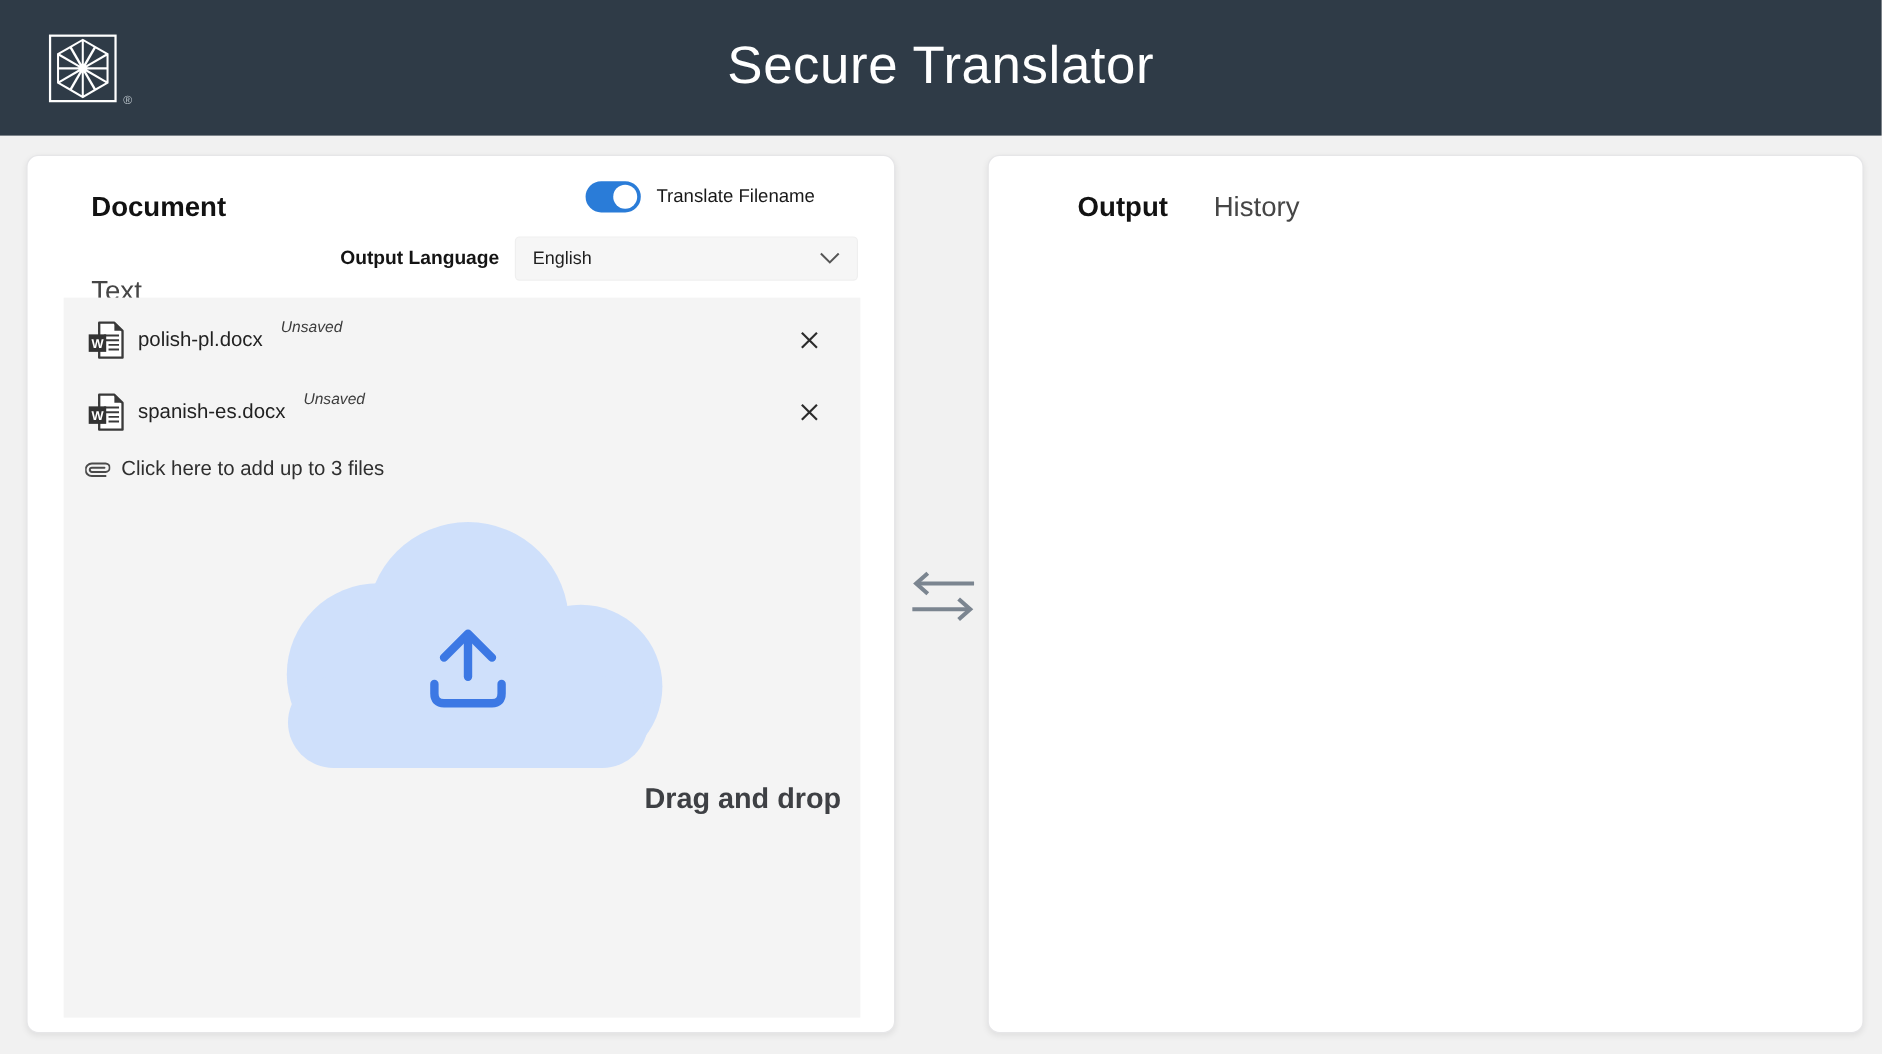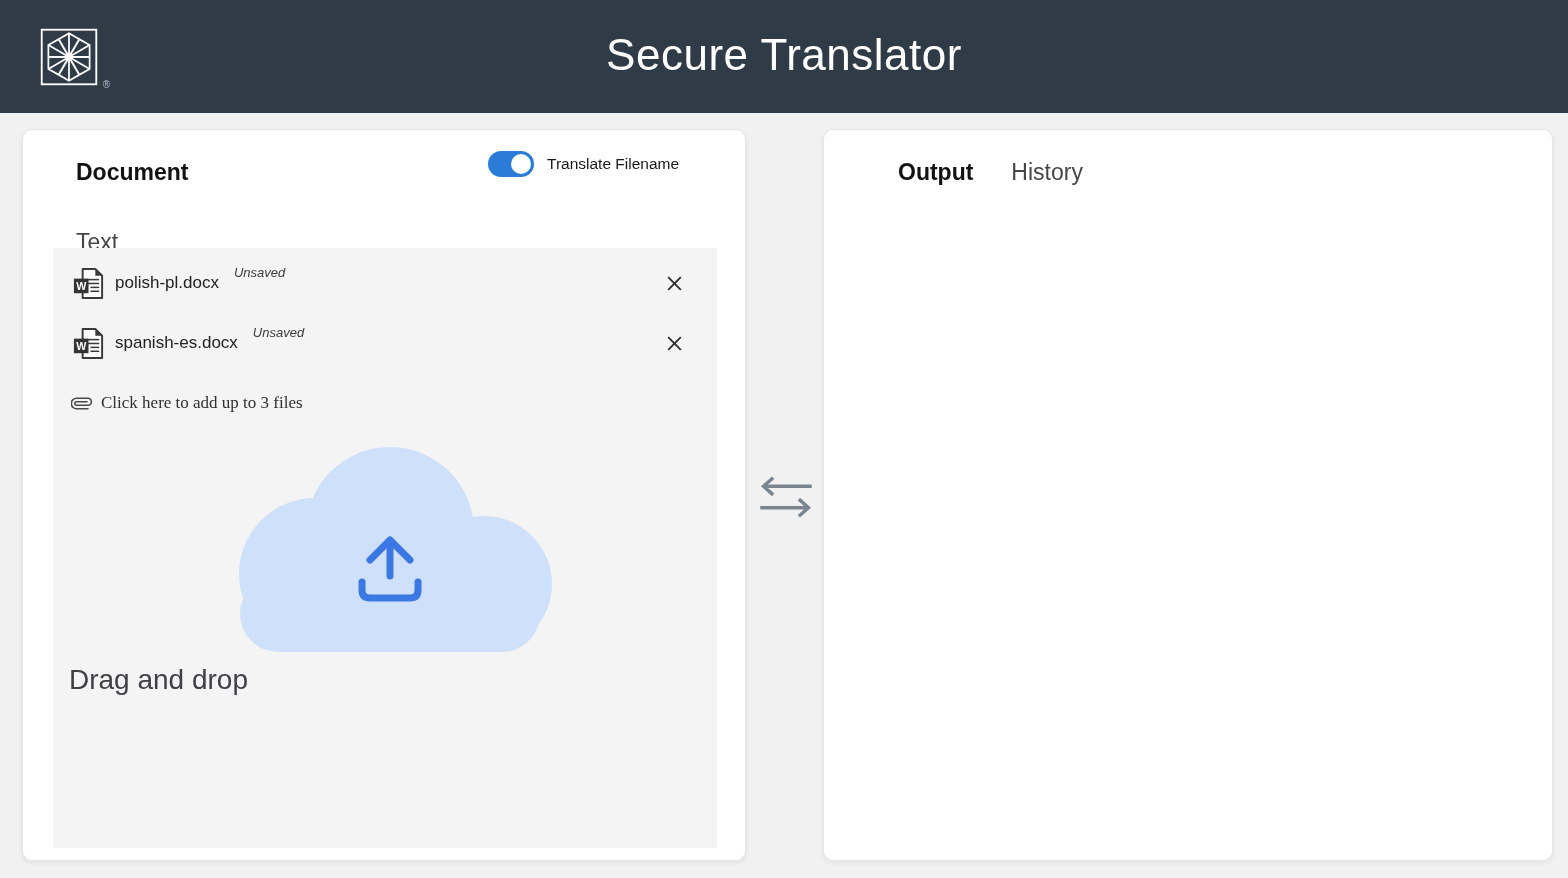--- a/index.html
+++ b/index.html
@@ -77,30 +77,30 @@
   }
   .file-row{height:50px;display:flex;align-items:center;padding:0 2px;}
   .file-row.first{margin-top:4px;}
   .file-row.second{margin-top:10px;}
   .word-icon{width:35px;height:35px;margin-right:5px;flex:none;}
   .file-name{font-size:17px;color:#222222;margin-left:4px;}
   .file-status{font-size:13px;font-style:italic;color:#3c3c3c;margin-left:15px;align-self:flex-start;margin-top:7px;}
   .x-icon{margin-left:auto;margin-right:14px;width:21px;height:21px;cursor:pointer;}
   .x-icon line{stroke:#2b2b2b;stroke-width:1.7;}
 
-  .add-row{margin-top:20px;height:30px;display:flex;align-items:center;padding-left:2px;cursor:pointer;font-family:Liberation Serif, serif;}
+  .add-row{margin-top:8px;height:30px;display:flex;align-items:center;padding-left:2px;cursor:pointer;}
   .clip-icon{width:21px;height:21px;margin-right:9px;}
   .clip-icon path{fill:none;stroke:#4a4a4a;stroke-width:1.9;stroke-linecap:round;}
   .add-label{font-size:17px;color:#2f2f2f;}
 
   .dropzone{margin-top:18px;text-align:center;cursor:pointer;}
   .cloud-svg{display:block;margin:0 auto;width:346px;height:216px;}
   .cloud-fill{fill:var(--cloud_blue);}
   .up-stroke{fill:none;stroke:var(--upload_arrow_blue);stroke-width:7;stroke-linecap:round;stroke-linejoin:round;}
-  .drop-label{margin-top:12px;font-size:28px;color:#3e4044;text-align:left;}
+  .drop-label{margin-top:12px;font-size:24px;color:#3e4044;text-align:right;font-weight:bold;}
 
   .convert{
     display:block;margin:76px auto 0;width:344px;height:43px;
     background:var(--accent_blue);color:#ffffff;border:none;border-radius:5px;
     font-family:inherit;font-size:19px;font-weight:700;cursor:pointer;
   }
 
   
   .swap{position:absolute;left:756px;top:472px;width:60px;height:50px;}
   .swap svg{width:60px;height:50px;}
@@ -142,20 +142,29 @@
     <div class="tab">Text</div>
   </div>
 
   <div class="toggle-row">
     <div class="toggle on">
       <div class="knob"></div>
     </div>
     <span class="toggle-label">Translate Filename</span>
   </div>
 
+  <div class="lang-row">
+    <span class="lang-label">Output Language</span>
+    <div class="dropdown">
+      <span>English</span>
+      <svg class="chev" viewBox="0 0 16 10">
+        <polyline points="1,1 8,8 15,1"></polyline>
+      </svg>
+    </div>
+  </div>
 
   <div class="drop-panel">
 
     <div class="file-row first">
       <svg class="word-icon" viewBox="0 0 36 36">
         <path d="M12 3 h13 l7 7 v23 h-20 z" fill="#ffffff" stroke="#3a3a3a" stroke-width="2" stroke-linejoin="round"></path>
         <path d="M25 3 l7 7 h-7 z" fill="#3a3a3a"></path>
         <line x1="16" y1="14" x2="29" y2="14" stroke="#3a3a3a" stroke-width="1.6"></line>
         <line x1="16" y1="18" x2="29" y2="18" stroke="#3a3a3a" stroke-width="1.6"></line>
         <line x1="20" y1="22" x2="29" y2="22" stroke="#3a3a3a" stroke-width="1.6"></line>

